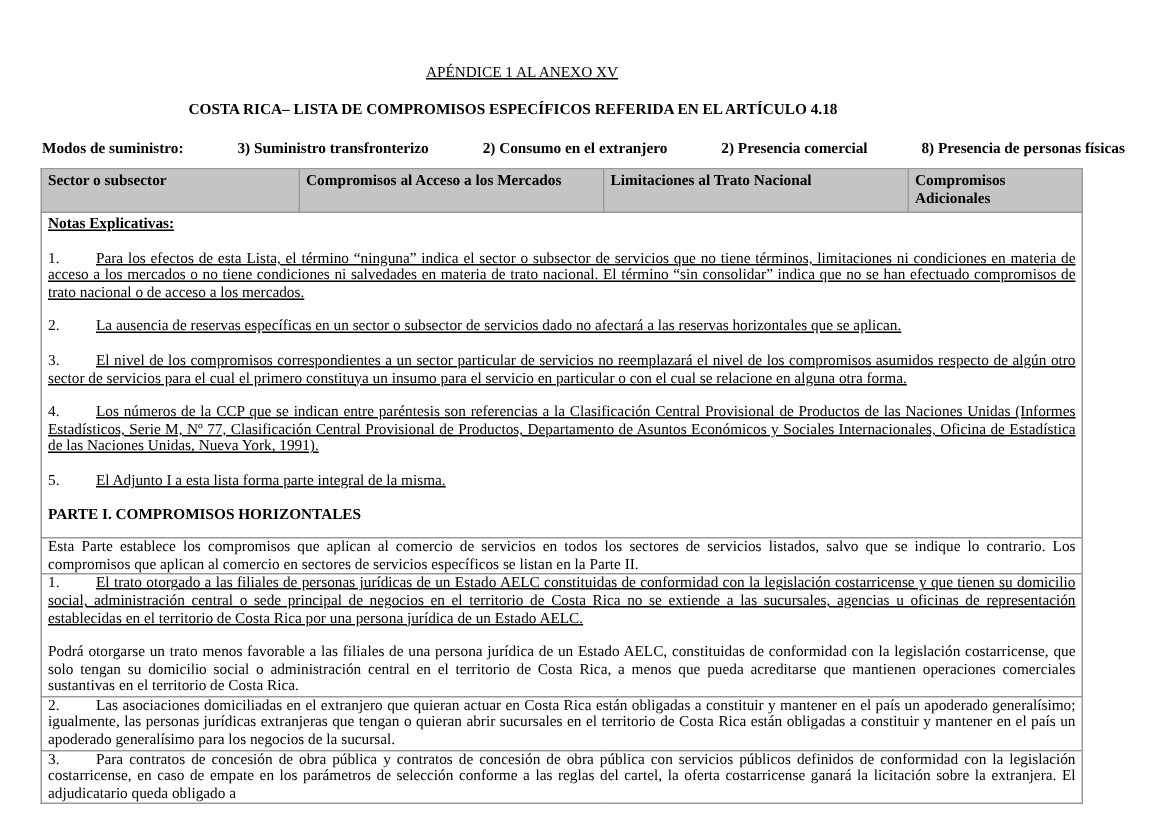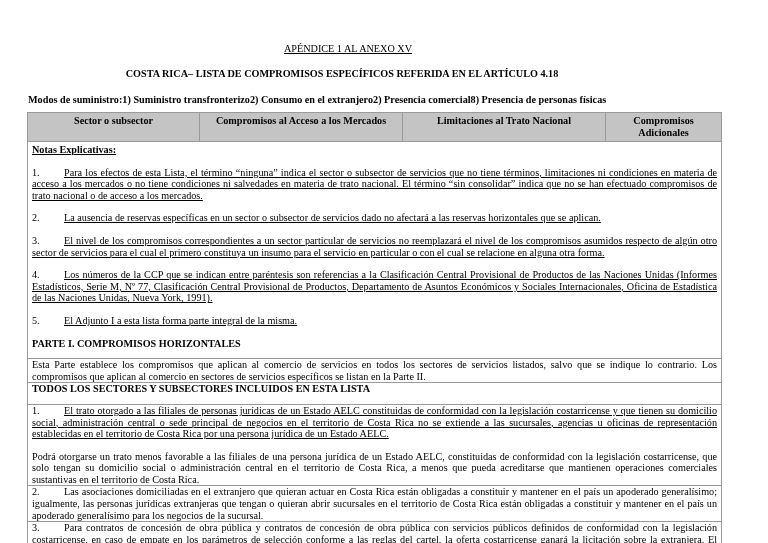--- a/index.html
+++ b/index.html
@@ -10,53 +10,53 @@
   }
   .appendix {
     position: absolute; top: 43px; left: 0; width: 696px; text-align: center;
     font-size: 10.2px; text-decoration: underline;
   }
   .title {
     position: absolute; top: 68px; left: 0; width: 684px; text-align: center;
     font-weight: bold; font-size: 10.2px;
   }
   .modes {
-    position: absolute; top: 94px; left: 28px; right: 48px;
-    display: flex; justify-content: flex-start; font-weight: bold; font-size: 10.2px;
+    position: absolute; top: 94px; left: 28px; right: 18px;
+    display: flex; justify-content: space-between; font-weight: bold; font-size: 10.2px;
   }
   .doc-table {
     position: absolute; top: 112px; left: 27px; width: 694px;
     border-collapse: collapse; table-layout: fixed;
     border: 1.5px solid #9a9a9a;
   }
   .doc-table td, .doc-table th {
     border: 1px solid #9a9a9a; padding: 0 4px; vertical-align: top;
     text-align: justify; line-height: 11.6px;
   }
   .doc-table th {
-    background: #c4c4c4; font-weight: bold; text-align: center; vertical-align: top;
+    background: #c4c4c4; font-weight: bold; text-align: left; vertical-align: top;
     padding-top: 2px; height: 26px;
   }
   .note p, .cell p { margin: 0; }
   .note .para { margin-bottom: 11px; text-decoration: underline; }
   .note .para:last-child { margin-bottom: 0; }
   .num { display: inline-block; width: 32px; }
   .bold-head { font-weight: bold; }
   .pt2 { padding-top: 2px !important; }
   .pb8 { padding-bottom: 9px !important; }
 </style>
 </head>
 <body>
 
 <div class="appendix">APÉNDICE 1 AL ANEXO XV</div>
 <div class="title">COSTA RICA– LISTA DE COMPROMISOS ESPECÍFICOS REFERIDA EN EL ARTÍCULO 4.18</div>
 
 <div class="modes">
   <span>Modos de suministro:</span>
-  <span>1) Suministro transfronterizo</span>
+  <span>3) Suministro transfronterizo</span>
   <span>2) Consumo en el extranjero</span>
   <span>2) Presencia comercial</span>
   <span>8) Presencia de personas físicas</span>
 </div>
 
 <table class="doc-table">
   <colgroup>
     <col style="width:172px">
     <col style="width:203px">
     <col style="width:203px">
@@ -79,23 +79,20 @@
       <p class="para"><span class="num">4.</span><span>Los números de la CCP que se indican entre paréntesis son referencias a la Clasificación Central Provisional de Productos de las Naciones Unidas (Informes Estadísticos, Serie M, Nº 77, Clasificación Central Provisional de Productos, Departamento de Asuntos Económicos y Sociales Internacionales, Oficina de Estadística de las Naciones Unidas, Nueva York, 1991).</span></p>
       <p class="para"><span class="num">5.</span><span>El Adjunto I a esta lista forma parte integral de la misma.</span></p>
       <p class="bold-head pb8">PARTE I. COMPROMISOS HORIZONTALES</p>
     </td>
   </tr>
 
   <tr>
     <td colspan="4" class="cell">Esta Parte establece los compromisos que aplican al comercio de servicios en todos los sectores de servicios listados, salvo que se indique lo contrario. Los compromisos que aplican al comercio en sectores de servicios específicos se listan en la Parte II.</td>
   </tr>
 
-  <tr>
-    <td colspan="4" class="cell bold-head pb8">TODOS LOS SECTORES Y SUBSECTORES INCLUIDOS EN ESTA LISTA</td>
-  </tr>
 
   <tr>
     <td colspan="4" class="note">
       <p class="para"><span class="num">1.</span><span>El trato otorgado a las filiales de personas jurídicas de un Estado AELC constituidas de conformidad con la legislación costarricense y que tienen su domicilio social, administración central o sede principal de negocios en el territorio de Costa Rica no se extiende a las sucursales, agencias u oficinas de representación establecidas en el territorio de Costa Rica por una persona jurídica de un Estado AELC.</span></p>
       <p>Podrá otorgarse un trato menos favorable a las filiales de una persona jurídica de un Estado AELC, constituidas de conformidad con la legislación costarricense, que solo tengan su domicilio social o administración central en el territorio de Costa Rica, a menos que pueda acreditarse que mantienen operaciones comerciales sustantivas en el territorio de Costa Rica.</p>
     </td>
   </tr>
 
   <tr>
     <td colspan="4" class="note">

